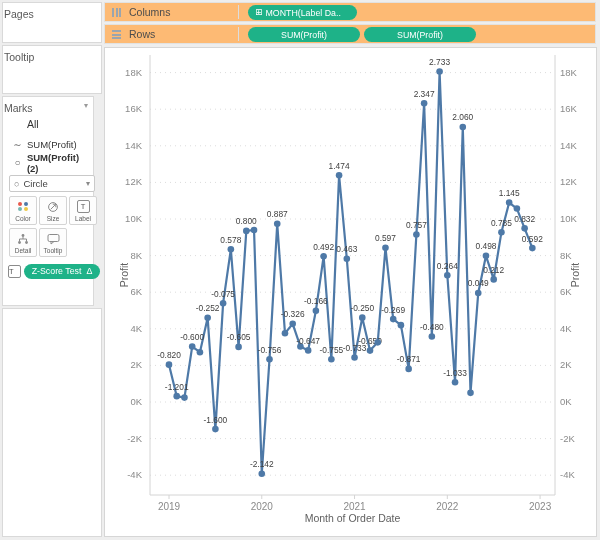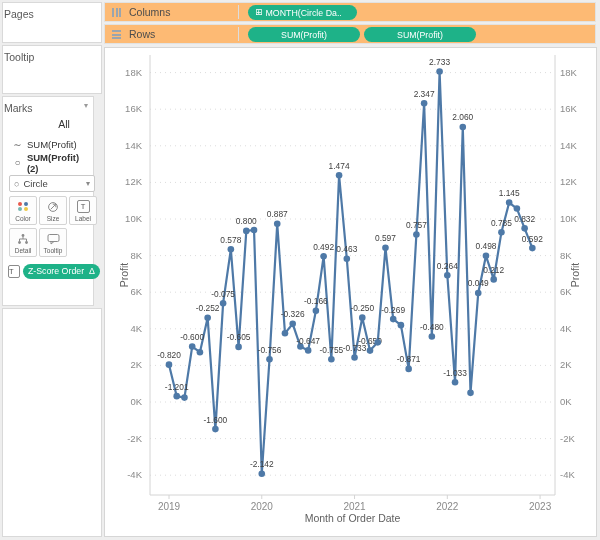--- a/index.html
+++ b/index.html
@@ -6,21 +6,21 @@
   body{width:600px;height:540px;background:#eeeeee;font-family:"Liberation Sans","DejaVu Sans",sans-serif;overflow:hidden;position:relative;color:#444;}
   .card{position:absolute;background:#fff;border:1px solid #d9d9d9;box-sizing:border-box;}
   .card-title{font-size:10.5px;color:#585858;position:absolute;left:1px;top:5px;}
   
   #pages-card{left:2px;top:2px;width:100px;height:41px;}
   #filters-card{left:2px;top:45px;width:100px;height:49px;}
   #marks-card{left:2px;top:96px;width:92px;height:210px;}
   #sidebar-rest{left:2px;top:308px;width:100px;height:229px;}
   .marks-head{position:absolute;left:0;top:0;width:100%;height:18px;}
   .marks-head .caret{position:absolute;right:5px;top:4px;font-size:8px;color:#9a9a9a;}
-  .marks-all{position:absolute;left:0;top:21px;width:100%;height:17px;font-size:10.5px;color:#333;padding-left:32px;box-sizing:border-box;text-align:center;}
+  .marks-all{position:absolute;left:0;top:21px;width:100%;height:17px;font-size:10.5px;color:#333;padding-left:24px;box-sizing:border-box;}
   .mark-row{position:absolute;left:0;width:100%;height:17px;font-size:9.5px;color:#333;display:flex;align-items:center;gap:4px;padding-left:9px;box-sizing:border-box;}
   .mark-row .mi{color:#4e79a7;font-size:10px;width:11px;text-align:center;color:#666;}
   .mark-row.sel{font-weight:bold;}
   .dropdown{position:absolute;left:6px;top:78px;width:86px;height:17px;border:1px solid #c9c9c9;border-radius:2px;font-size:9.5px;color:#444;display:flex;align-items:center;gap:4px;padding:0 4px;box-sizing:border-box;background:#fff;}
   .dropdown .caret{margin-left:auto;font-size:8px;color:#8a8a8a;}
   .mbtn{position:absolute;width:28px;height:29px;border:1px solid #d4d4d4;border-radius:2px;background:#fdfdfd;text-align:center;box-sizing:border-box;}
   .mbtn .cap{display:block;font-size:6.5px;color:#5c5c5c;margin-top:1px;}
   .mbtn .ic{display:flex;justify-content:center;align-items:center;height:15px;margin-top:2px;}
   .dots{display:grid;grid-template-columns:5px 5px;grid-gap:1px;}
   .dots i{width:4px;height:4px;border-radius:50%;}
@@ -117,38 +117,38 @@
       <svg width="13" height="12" viewBox="0 0 13 12">
           <rect x="1" y="1.5" width="11" height="7" rx="1.5" fill="none" stroke="#8b8b8b" stroke-width="1"></rect>
           <path d="M4 8.5 L4 11 L7 8.5" fill="none" stroke="#8b8b8b" stroke-width="1"></path>
         </svg>
     </span>
     <span class="cap">Tooltip</span>
   </div>
   <div class="zrow">
     <span class="tbox">T</span>
     <div class="pill zpill">
-      <span>Z-Score Order</span>
+      <span>Z-Score Test</span>
       <span>Δ</span>
     </div>
   </div>
 </div>
 <div class="card" id="sidebar-rest"></div>
 
 <div class="shelf" id="columns-shelf">
   <span class="shelf-ic v">
       <i></i>
       <i></i>
       <i></i>
     </span>
   <span class="shelf-label">Columns</span>
   <span class="shelf-div"></span>
   <div class="pill" id="columns-pill">
     <span class="plusbox">⊞</span>
-    <span>MONTH(Circle Da..</span>
+    <span>MONTH(Label Da..</span>
   </div>
 </div>
 <div class="shelf" id="rows-shelf">
   <span class="shelf-ic h">
       <i></i>
       <i></i>
       <i></i>
     </span>
   <span class="shelf-label">Rows</span>
   <span class="shelf-div"></span>

